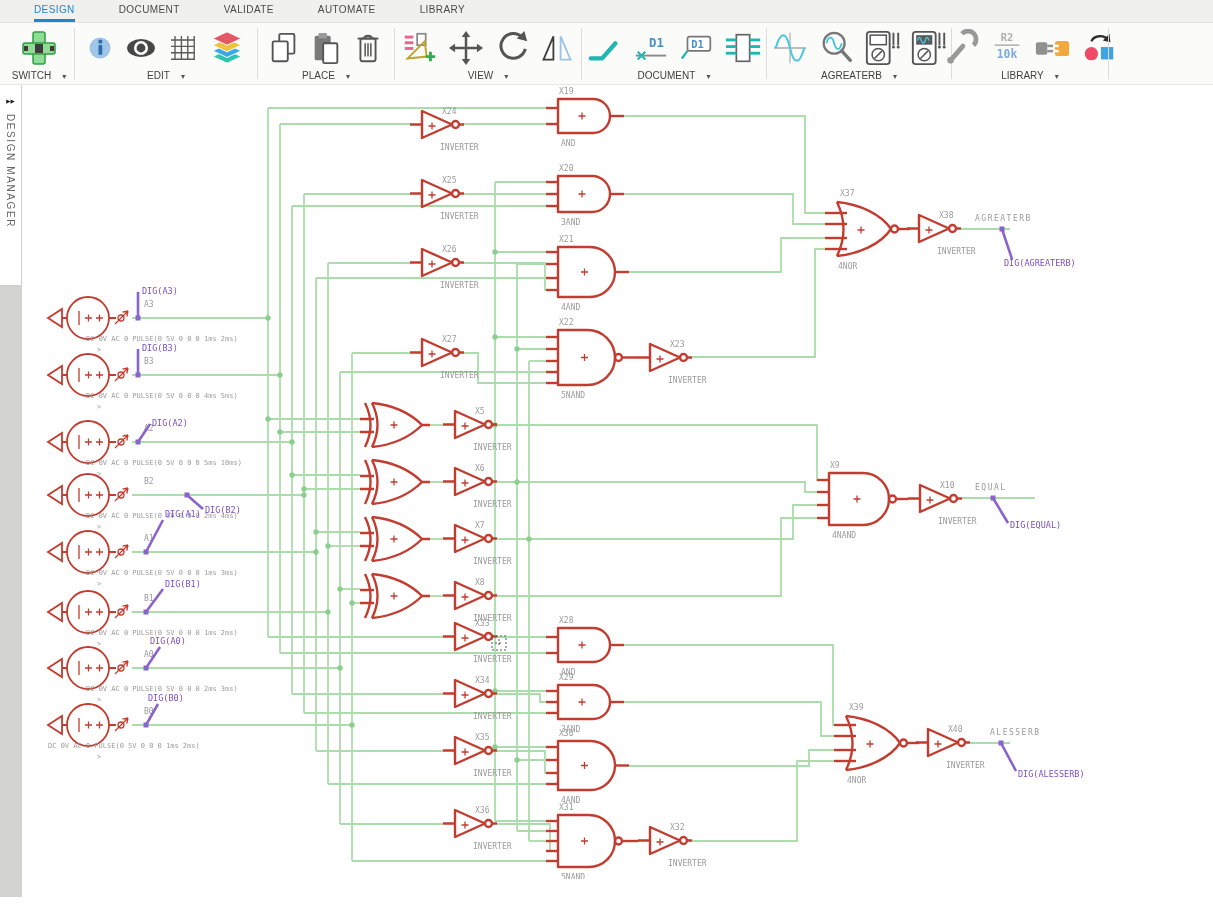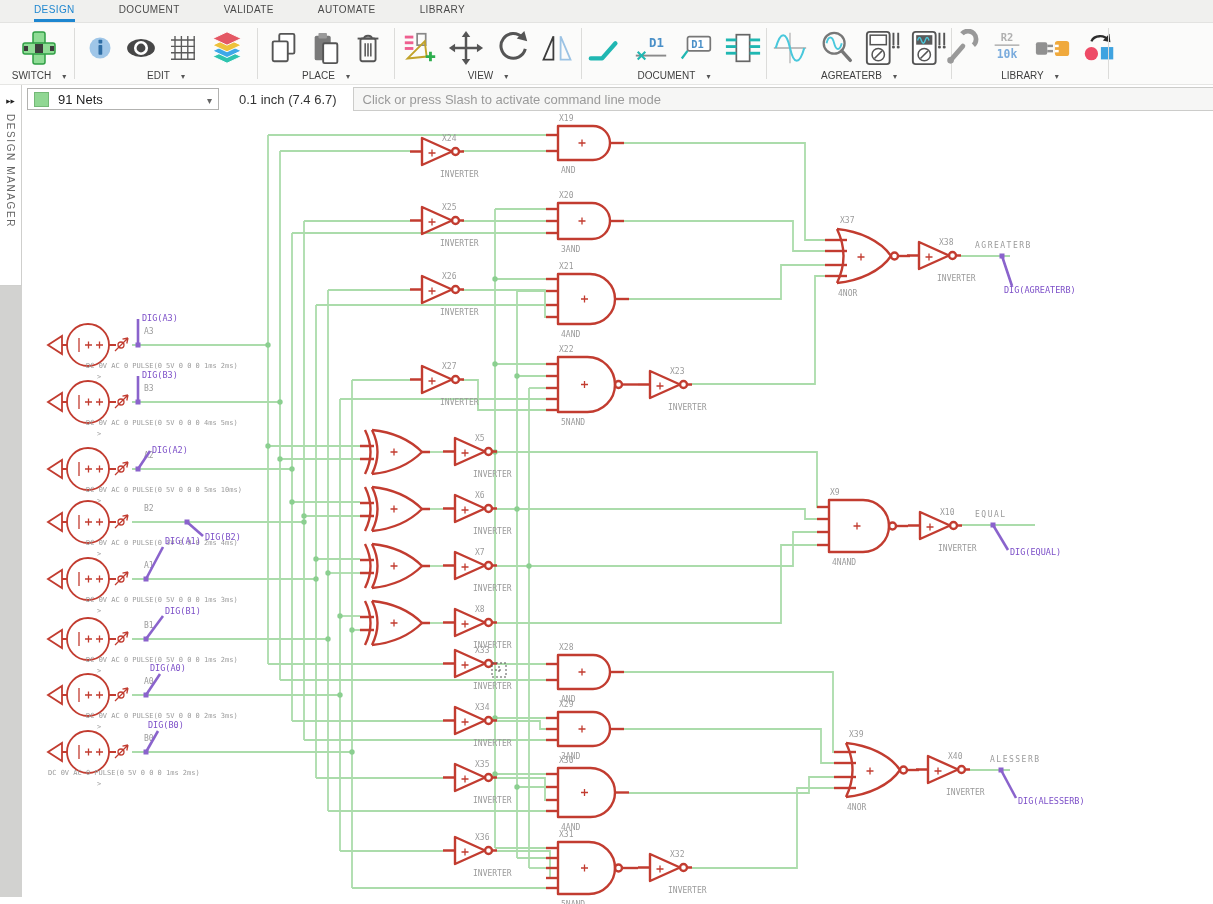--- a/index.html
+++ b/index.html
@@ -323,29 +323,20 @@
 <div class="bodyrow">
   <div class="strip">
     <div class="strip-tab">
       <span class="expand"></span>
       <span class="vtext">DESIGN MANAGER</span>
     </div>
     <div class="strip-fill"></div>
   </div>
 
   <div class="maincol">
-    <div class="cmdrow">
-      <div class="nets">
-        <span class="swatch"></span>
-        <span>91 Nets</span>
-        <span class="dd-caret"></span>
-      </div>
-      <div class="coords">0.1 inch (7.4 6.7)</div>
-      <input class="cmdline" type="text" placeholder="Click or press Slash to activate command line mode" style="">
-    </div>
 
     <div class="canvas">
       <svg id="schem" width="1191" height="794" viewBox="22 110 1191 794">
           <polyline points="132,343 268,343" class="w"></polyline>
           <polyline points="132,400 280,400" class="w"></polyline>
           <polyline points="132,467 292,467" class="w"></polyline>
           <polyline points="132,520 304,520" class="w"></polyline>
           <polyline points="132,577 316,577" class="w"></polyline>
           <polyline points="132,637 328,637" class="w"></polyline>
           <polyline points="132,693 340,693" class="w"></polyline>

